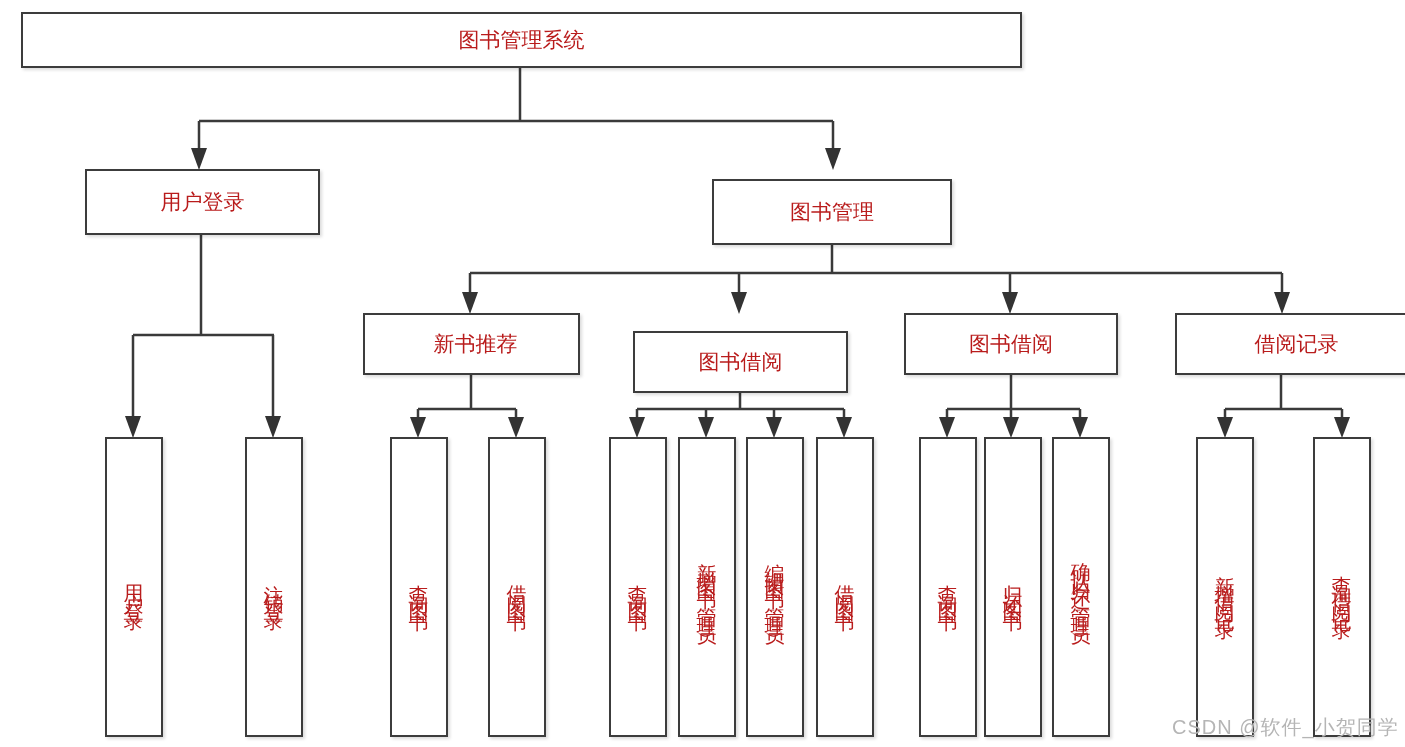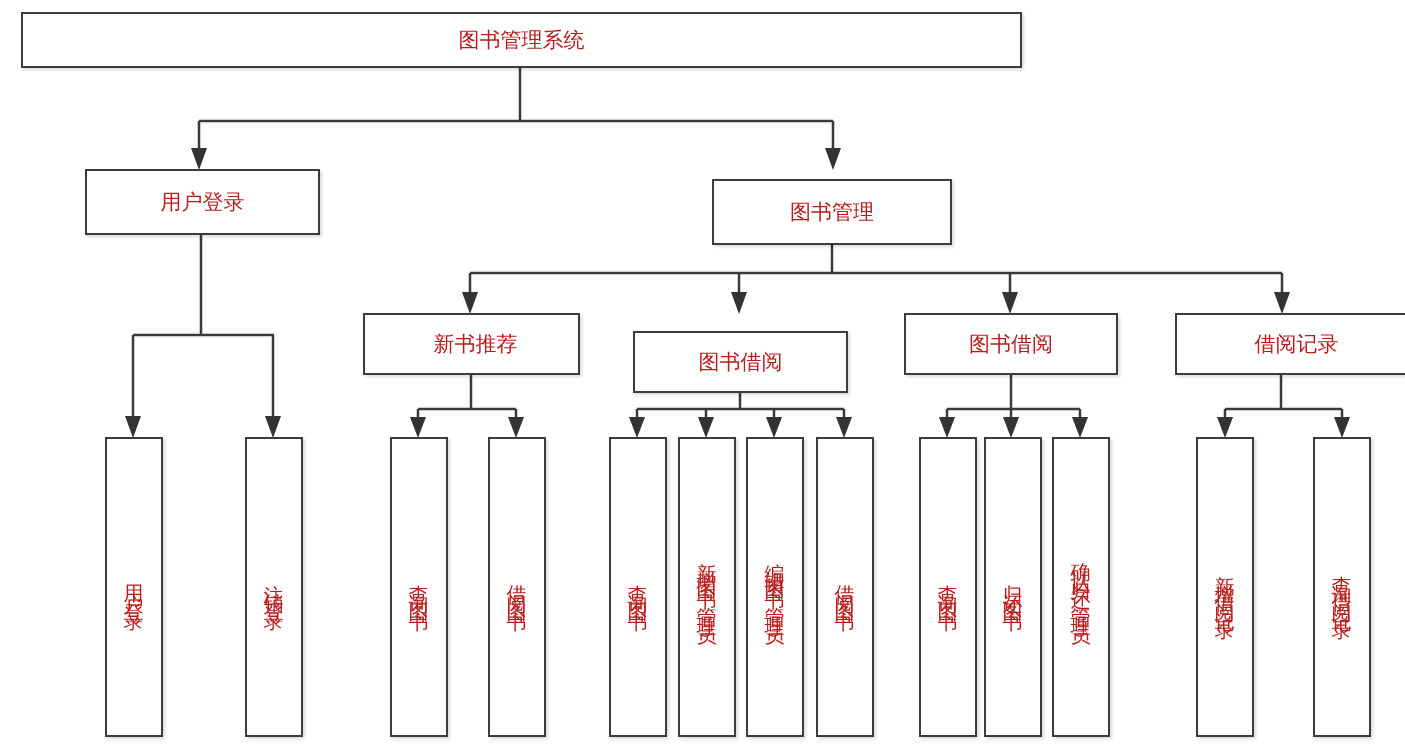--- a/index.html
+++ b/index.html
@@ -165,14 +165,15 @@
     <span>确认归还（管理员）</span>
   </div>
 
   <div class="node vbox" style="left:1196px;">
     <span>新增借阅记录</span>
   </div>
   <div class="node vbox" style="left:1313px;">
     <span>查询借阅记录</span>
   </div>
 
+  <div class="watermark">CSDN @软件_小贺同学</div>
 
 </div>
 
 </body></html>

